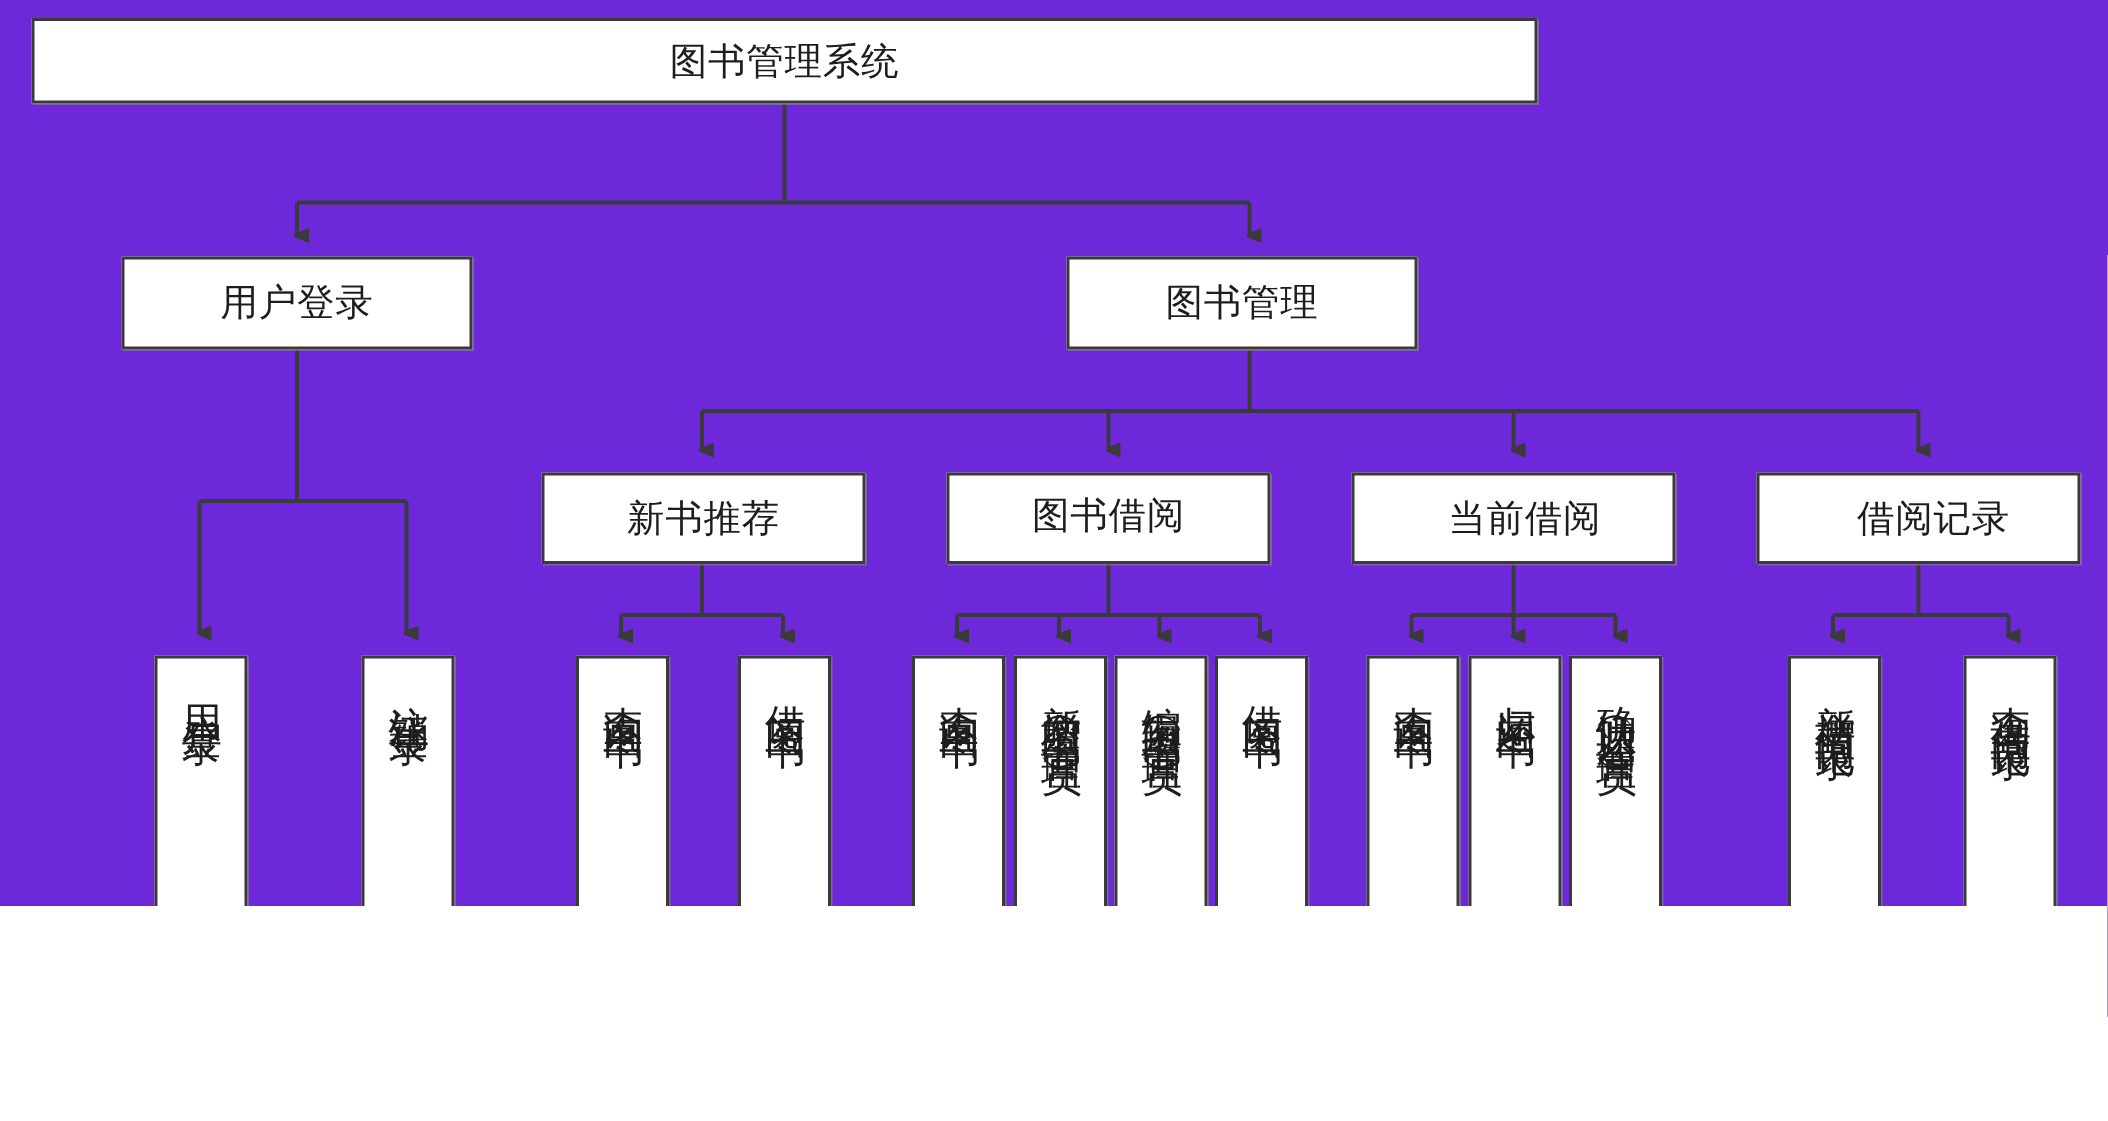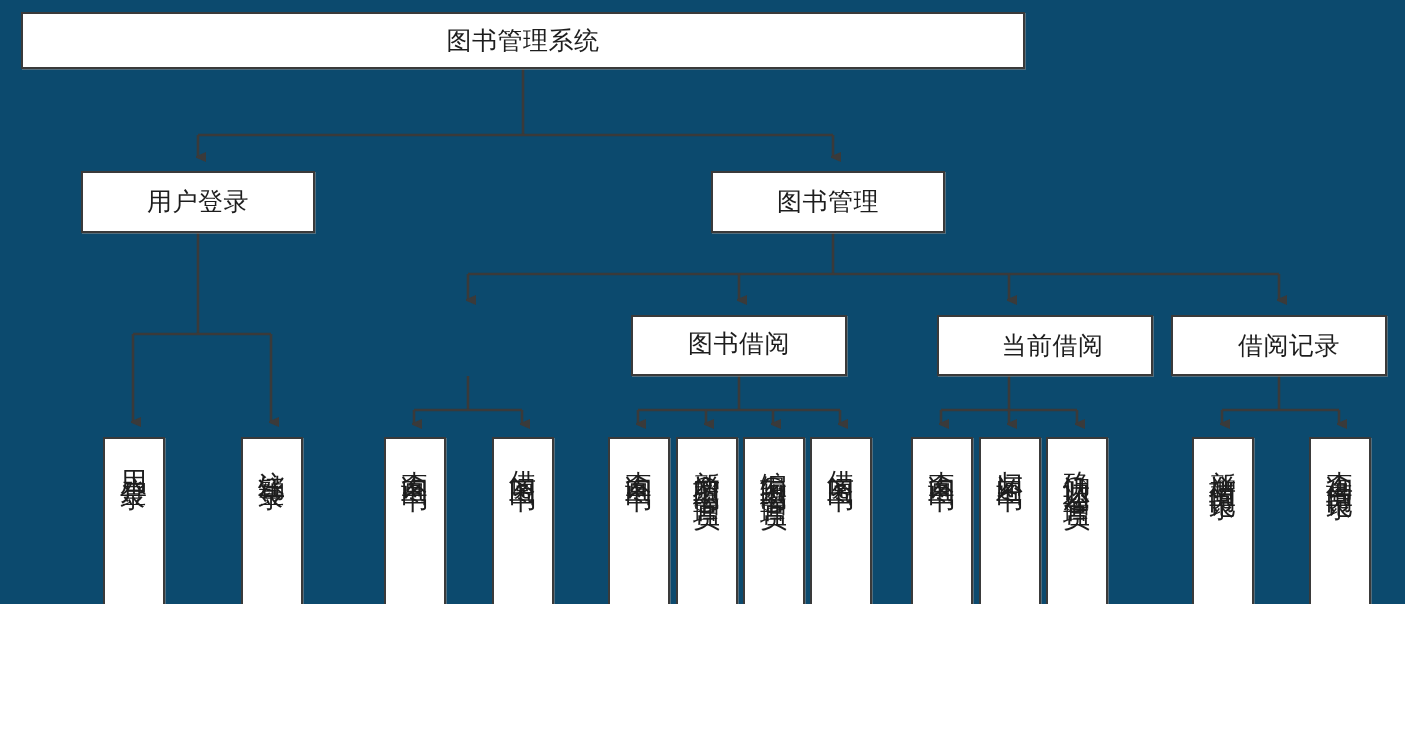--- a/index.html
+++ b/index.html
@@ -8,21 +8,21 @@
     padding: 0;
     background: #ffffff;
   }
   body {
     font-family: "DejaVu Sans", "Liberation Sans", sans-serif;
   }
   #canvas {
     position: relative;
     width: 1405px;
     height: 604px;
-    background: #0c4a6e;
+    background: #6d28d9;
     overflow: hidden;
   }
   svg.edges {
     position: absolute;
     left: 0;
     top: 0;
     width: 1405px;
     height: 747px;
     pointer-events: none;
   }
@@ -135,24 +135,27 @@
     <span class="label">图书管理系统</span>
   </div>
 
   <div class="node h" style="left:81px; top:171px; width:234px; height:62px;">
     <span class="label">用户登录</span>
   </div>
   <div class="node h" style="left:711px; top:171px; width:234px; height:62px;">
     <span class="label">图书管理</span>
   </div>
 
+  <div class="node h" style="left:361px; top:315px; width:216px; height:61px;">
+    <span class="label">新书推荐</span>
+  </div>
   <div class="node h" style="left:631px; top:315px; width:216px; height:61px;font-family:Liberation Mono, monospace;">
     <span class="label">图书借阅</span>
   </div>
-  <div class="node h" style="left:937px; top:315px; width:216px; height:61px;padding-left:15px;">
+  <div class="node h" style="left:901px; top:315px; width:216px; height:61px;padding-left:15px;">
     <span class="label">当前借阅</span>
   </div>
   <div class="node h" style="left:1171px; top:315px; width:216px; height:61px;padding-left:20px;">
     <span class="label">借阅记录</span>
   </div>
 
   <div class="node v" style="left:103px; top:437px; width:62px; height:298px;">
     <span class="label">用户登录</span>
   </div>
   <div class="node v" style="left:241px; top:437px; width:62px; height:298px;">

